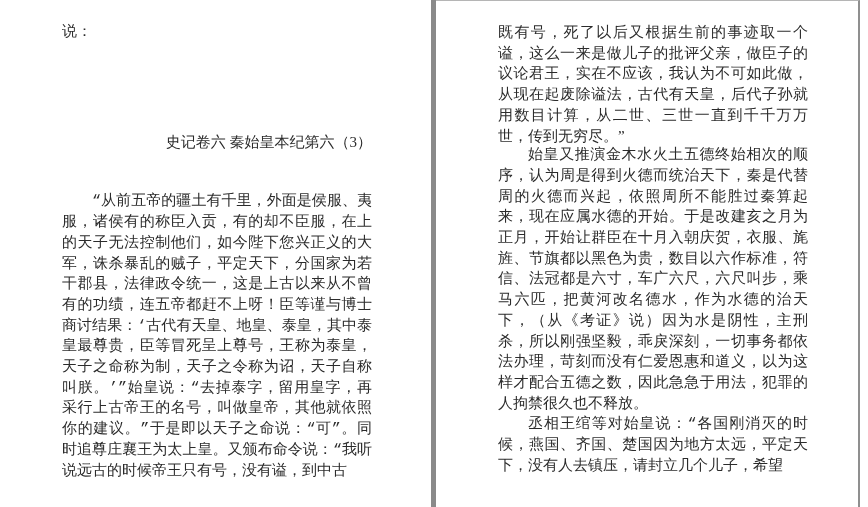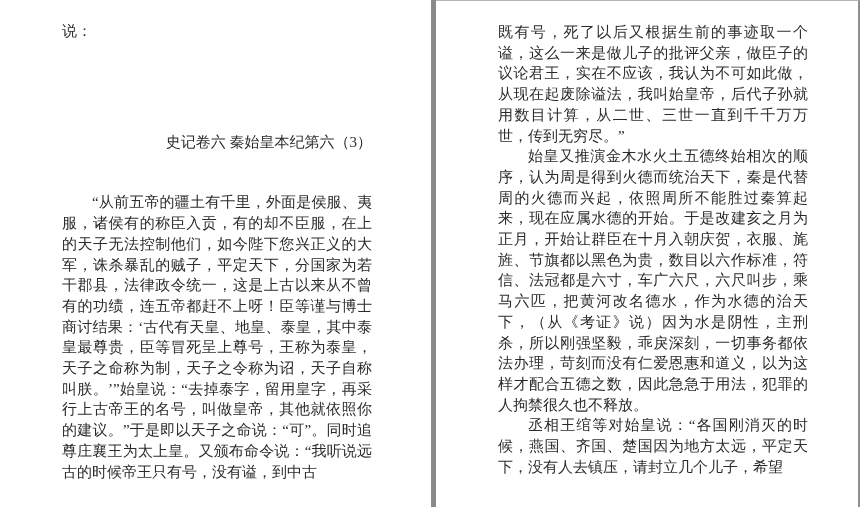--- a/index.html
+++ b/index.html
@@ -35,21 +35,21 @@
   .page-right {
     left: 436px; width: 424px;
     padding: 21px 50px 0 62px;
     border-top: 1px solid #b5b5b5;
     border-right: 2px solid #8f8f8f;
   }
   .para {
     text-align: justify;
     text-justify: inter-ideograph;
   }
-  .para.indent { text-indent: 2em; }
+  .para.indent { text-indent: 2em; font-family: Liberation Mono, monospace; }
   .opening { text-align: left; }
   .heading {
     margin-top: 90px;
     margin-bottom: 40px;
     text-align: right;
     white-space: nowrap;
   }
 </style>
 </head>
 <body>
@@ -58,18 +58,18 @@
 
   <div class="page page-left">
     <div class="para opening">说：</div>
     <div class="heading">史记卷六 秦始皇本纪第六（3）</div>
     <div class="para indent">“从前五帝的疆土有千里，外面是侯服、夷服，诸侯有的称臣入贡，有的却不臣服，在上的天子无法控制他们，如今陛下您兴正义的大军，诛杀暴乱的贼子，平定天下，分国家为若干郡县，法律政令统一，这是上古以来从不曾有的功绩，连五帝都赶不上呀！臣等谨与博士商讨结果：‘古代有天皇、地皇、泰皇，其中泰皇最尊贵，臣等冒死呈上尊号，王称为泰皇，天子之命称为制，天子之令称为诏，天子自称叫朕。’”始皇说：“去掉泰字，留用皇字，再采行上古帝王的名号，叫做皇帝，其他就依照你的建议。”于是即以天子之命说：“可”。同时追尊庄襄王为太上皇。又颁布命令说：“我听说远古的时候帝王只有号，没有谥，到中古</div>
   </div>
 
   <div class="separator"></div>
 
   <div class="page page-right">
-    <div class="para">既有号，死了以后又根据生前的事迹取一个谥，这么一来是做儿子的批评父亲，做臣子的议论君王，实在不应该，我认为不可如此做，从现在起废除谥法，我叫始皇帝，后代子孙就用数目计算，从二世、三世一直到千千万万世，传到无穷尽。”</div>
+    <div class="para">既有号，死了以后又根据生前的事迹取一个谥，这么一来是做儿子的批评父亲，做臣子的议论君王，实在不应该，我认为不可如此做，从现在起废除谥法，古代有天皇，后代子孙就用数目计算，从二世、三世一直到千千万万世，传到无穷尽。”</div>
     <div class="para indent">始皇又推演金木水火土五德终始相次的顺序，认为周是得到火德而统治天下，秦是代替周的火德而兴起，依照周所不能胜过秦算起来，现在应属水德的开始。于是改建亥之月为正月，开始让群臣在十月入朝庆贺，衣服、旄旌、节旗都以黑色为贵，数目以六作标准，符信、法冠都是六寸，车广六尺，六尺叫步，乘马六匹，把黄河改名德水，作为水德的治天下，（从《考证》说）因为水是阴性，主刑杀，所以刚强坚毅，乖戾深刻，一切事务都依法办理，苛刻而没有仁爱恩惠和道义，以为这样才配合五德之数，因此急急于用法，犯罪的人拘禁很久也不释放。</div>
     <div class="para indent">丞相王绾等对始皇说：“各国刚消灭的时候，燕国、齐国、楚国因为地方太远，平定天下，没有人去镇压，请封立几个儿子，希望</div>
   </div>
 
 </div>
 
 </body></html>

